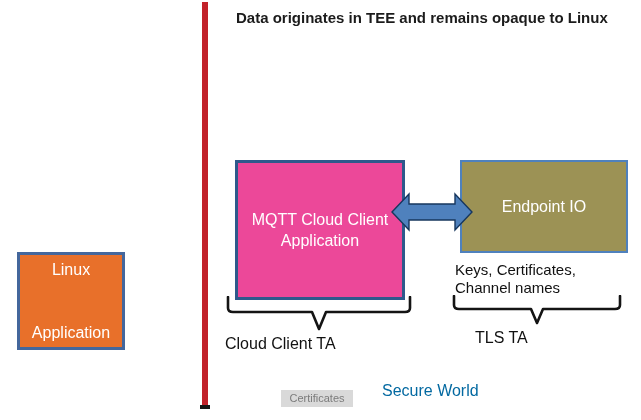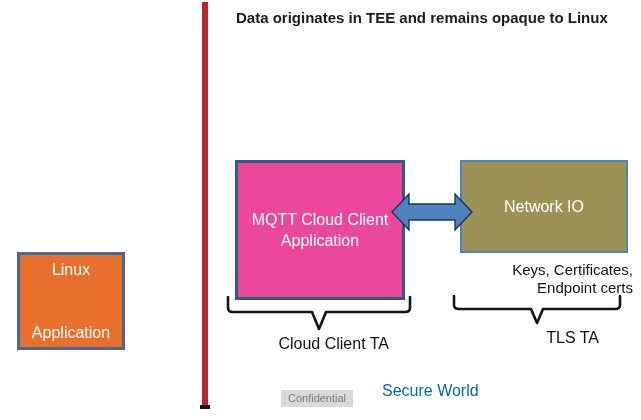--- a/index.html
+++ b/index.html
@@ -22,21 +22,21 @@
   .node{display:flex;flex-direction:column;align-items:center;justify-content:center;
         color:#ffffff;font-size:16px;line-height:21px;text-align:center;}
   #linux-box{left:17px;top:252px;width:102px;height:92px;background:#E8702A;border:3px solid #44679C;gap:42px;}
   #mqtt-box{left:235px;top:160px;width:164px;height:134px;background:#ec4899;border:3px solid #2E598C;}
   #network-box{left:460px;top:160px;width:164px;height:89px;background:#9C9255;border:2px solid #4F81BD;}
 
   
   #arrow{left:391px;top:192px;width:82px;height:40px;z-index:5;}
 
   
-  .caption{color:#111;font-size:16px;line-height:19px;text-align:right;}
+  .caption{color:#111;font-size:16px;line-height:19px;text-align:left;}
   #keys-caption{left:455px;top:261px;width:178px;font-size:15px;line-height:18px;}
   #cloud-ta-caption{left:225px;top:334px;width:164px;}
   #tls-ta-caption{left:475px;top:328px;width:124px;}
   #secure-world{left:382px;top:382px;font-size:16px;font-weight:normal;color:#0369a1;white-space:nowrap;}
 
   #confidential{left:281px;top:390px;width:72px;height:17px;background:#D9D9D9;
     color:#7b7b7b;font-size:11px;line-height:17px;text-align:center;}
 
   .brace path{stroke:#141414;stroke-width:2.6;fill:none;stroke-linecap:round;stroke-linejoin:round;}
 </style>
@@ -54,38 +54,38 @@
     <div>Linux</div>
     <div>Application</div>
   </div>
 
   <div id="mqtt-box" class="abs node">
     <div>MQTT Cloud Client</div>
     <div>Application</div>
   </div>
 
   <div id="network-box" class="abs node">
-    <div>Network IO</div>
+    <div>Endpoint IO</div>
   </div>
 
   <svg id="arrow" class="abs" viewBox="0 0 82 40">
     <polygon points="1,20 18,2 18,12 64,12 64,2 81,20 64,38 64,28 18,28 18,38" fill="#4F81BD" stroke="#17375E" stroke-width="1.4"></polygon>
   </svg>
 
   <div id="keys-caption" class="abs caption">
     <div>Keys, Certificates,</div>
-    <div>Endpoint certs</div>
+    <div>Channel names</div>
   </div>
 
   <svg class="abs brace" style="left:225px;top:296px;" width="188" height="38" viewBox="0 0 188 38">
     <path d="M3,1 V12 Q3,16 8,16 H87 L94,33 L101,16 H180 Q185,16 185,12 V1"></path>
   </svg>
   <div id="cloud-ta-caption" class="abs caption">Cloud Client TA</div>
 
   <svg class="abs brace" style="left:451px;top:295px;" width="172" height="32" viewBox="0 0 172 32">
     <path d="M3,1 V10 Q3,14 8,14 H80 L86,28 L92,14 H164 Q169,14 169,10 V1"></path>
   </svg>
   <div id="tls-ta-caption" class="abs caption">TLS TA</div>
 
-  <div id="confidential" class="abs">Confidential</div>
+  <div id="confidential" class="abs">Certificates</div>
   <div id="secure-world" class="abs">Secure World</div>
 
 </div>
 
 </body></html>

